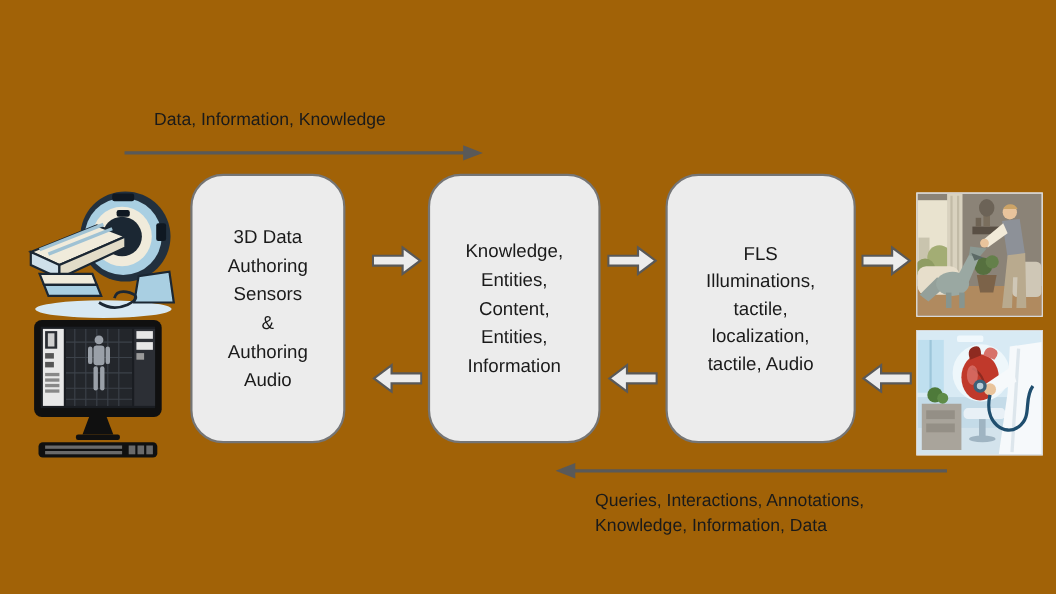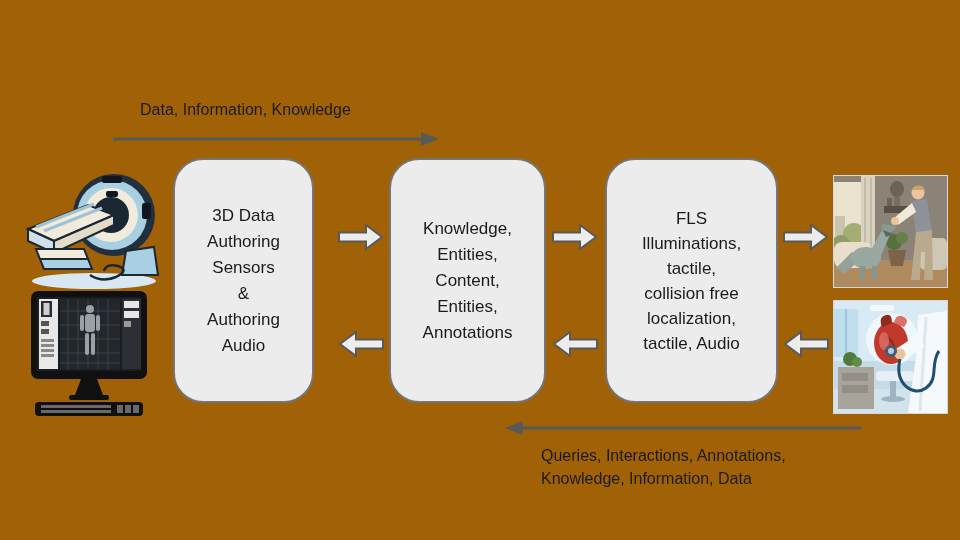--- a/index.html
+++ b/index.html
@@ -115,28 +115,27 @@
     <div class="line">&amp;</div>
     <div class="line">Authoring</div>
     <div class="line">Audio</div>
   </div>
 
   <div class="node" style="left:389px;width:157px;">
     <div class="line">Knowledge,</div>
     <div class="line">Entities,</div>
     <div class="line">Content,</div>
     <div class="line">Entities,</div>
-    <div class="line">Annotations</div>
+    <div class="line">Information</div>
   </div>
 
   <div class="node" style="left:605px;width:173px;">
     <div class="line" style="line-height:25px">FLS</div>
     <div class="line" style="line-height:25px">Illuminations,</div>
     <div class="line" style="line-height:25px">tactile,</div>
-    <div class="line" style="line-height:25px">collision free</div>
     <div class="line" style="line-height:25px">localization,</div>
     <div class="line" style="line-height:25px">tactile, Audio</div>
   </div>
 
   <svg class="abs" style="left:338px;top:223px;" width="46" height="28">
     <polygon points="1,9.5 28,9.5 28,2 44,14 28,26 28,18.5 1,18.5" fill="#ececec" stroke="#595959" stroke-width="2"></polygon>
   </svg>
   <svg class="abs" style="left:338px;top:330px;" width="46" height="28">
     <polygon points="45,9.5 18,9.5 18,2 2,14 18,26 18,18.5 45,18.5" fill="#ececec" stroke="#595959" stroke-width="2"></polygon>
   </svg>

